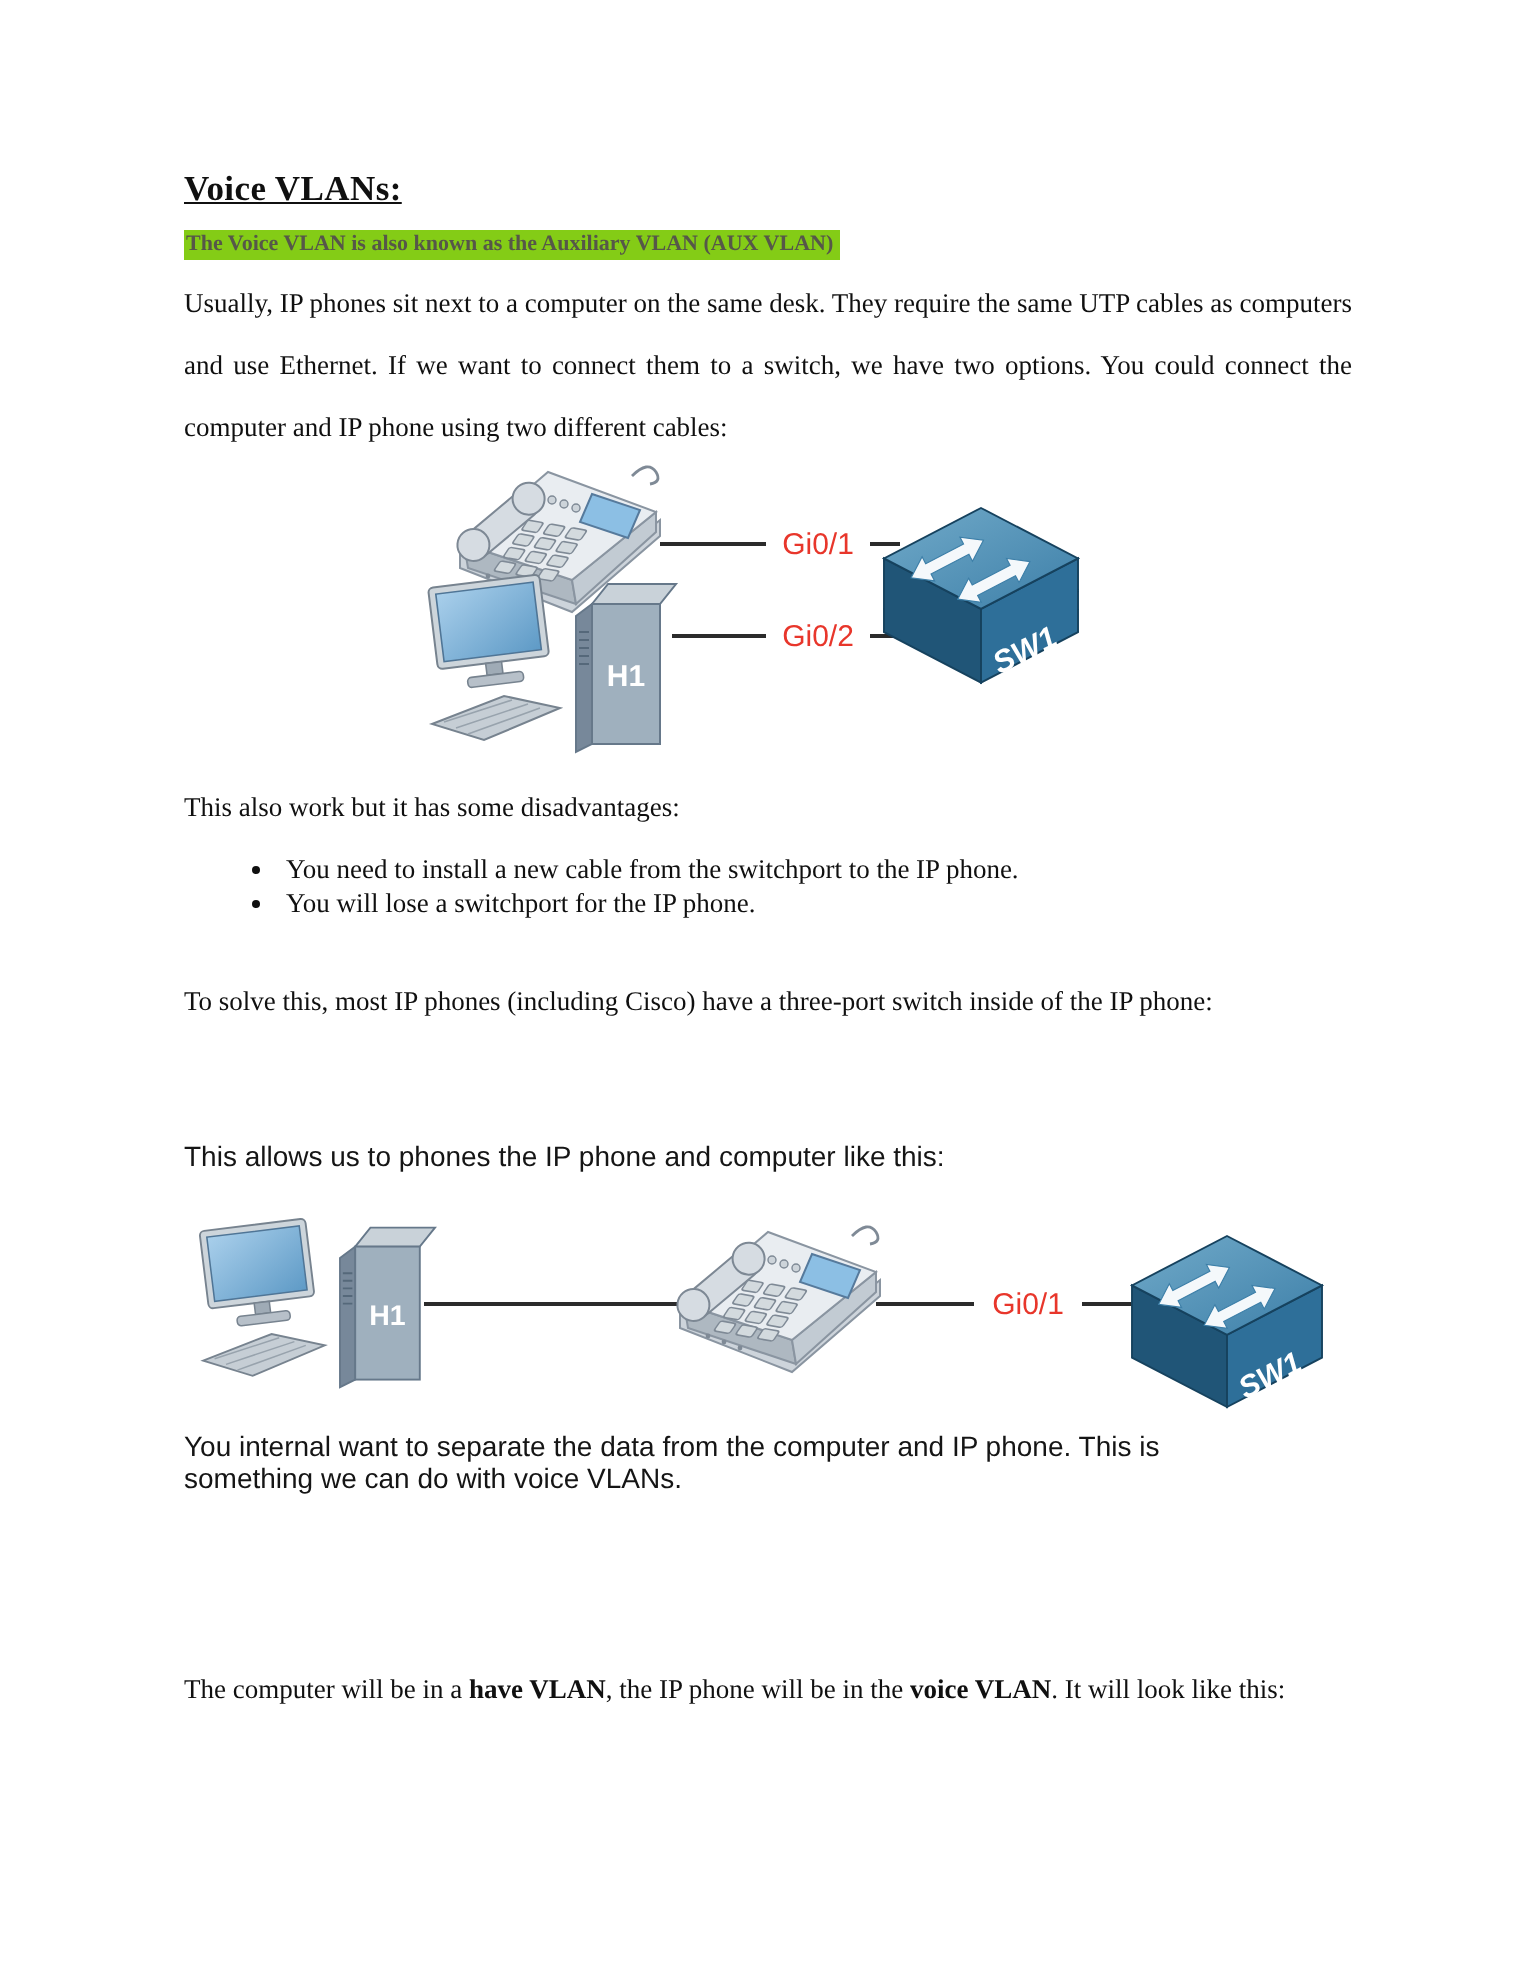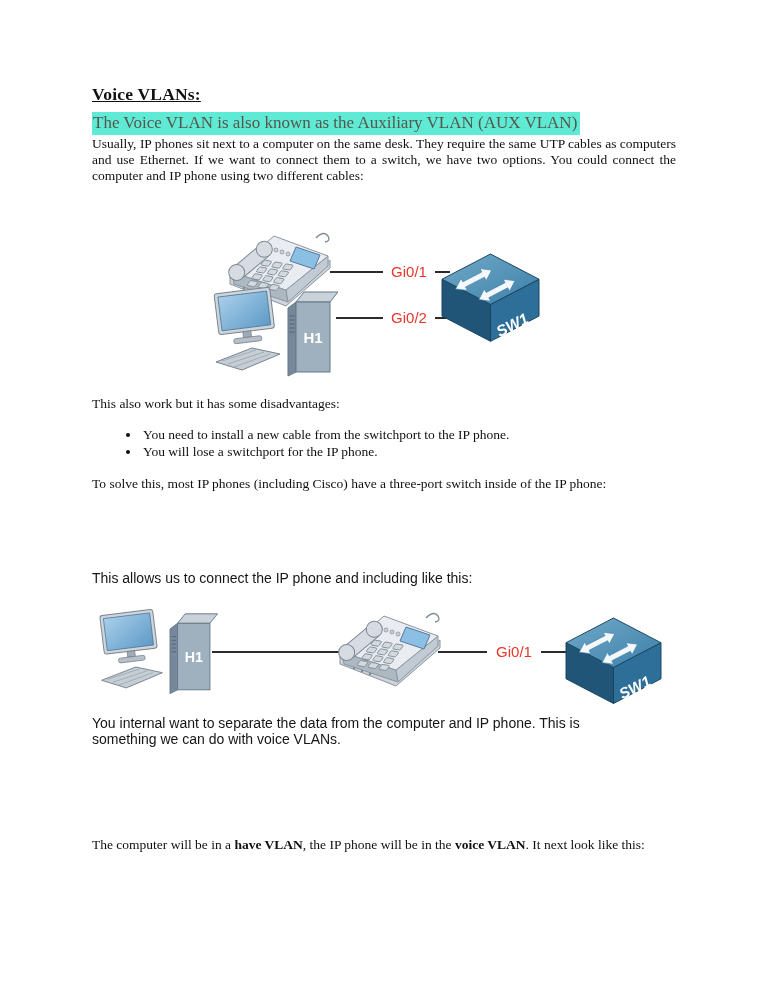--- a/index.html
+++ b/index.html
@@ -14,33 +14,34 @@
   .blk{position:absolute;left:92px;width:584px;}
   .doc-title{
     top:84px;
     font-size:17.5px;font-weight:bold;
     text-decoration:underline;
     letter-spacing:.2px;
   }
   .highlight-line{top:112px;}
   .highlight-line span{
     display:inline-block;
-    background:#5eead4;
+    background:#84cc16;
     color:#565749;
-    font-size:17px;
+    font-size:11px;
     padding:1px 3px 2px 1px;
+    font-weight:bold;
   }
   .body-para{
-    font-size:13.5px;line-height:16px;
+    font-size:13.5px;line-height:31px;
     text-align:justify;
   }
   .para-intro{top:136px;}
   .single-line{font-size:13.5px;line-height:17px;}
   .para-disadv{top:395px;}
-  .para-solve{top:475px;}
+  .para-solve{top:492px;}
   .bullet-list{
     margin:0;padding:0 0 0 49px;
     font-size:13.5px;line-height:16.5px;
     list-style:disc outside;
   }
   .list-disadv{top:427px;}
   .list-ports{top:509px;line-height:16px;}
   .bullet-list li{padding-left:2px;}
   .sans-para{
     font-family:"Liberation Sans","DejaVu Sans",sans-serif;
@@ -171,21 +172,21 @@
   <div class="blk single-line para-disadv">This also work but it has some disadvantages:</div>
 
   <ul class="blk bullet-list list-disadv">
     <li>You need to install a new cable from the switchport to the IP phone.</li>
     <li>You will lose a switchport for the IP phone.</li>
   </ul>
 
   <div class="blk single-line para-solve">To solve this, most IP phones (including Cisco) have a three-port switch inside of the IP phone:</div>
 
 
-  <div class="blk sans-para para-allows">This allows us to connect the IP phone and including like this:</div>
+  <div class="blk sans-para para-allows">This allows us to phones the IP phone and computer like this:</div>
 
   <svg class="diagram diagram2" width="584" height="106" viewBox="0 0 584 106">
     <line x1="120" y1="52" x2="252" y2="52" stroke="#2b2b2b" stroke-width="2"></line>
     <line x1="346" y1="52" x2="486" y2="52" stroke="#2b2b2b" stroke-width="2"></line>
     <rect x="395" y="42" width="54" height="20" fill="#ffffff"></rect>
     <text class="port-label" x="422" y="57" text-anchor="middle">Gi0/1</text>
 
     <g transform="translate(2,10) scale(0.95)">
       <use href="#host-icon"></use>
       <text class="device-label" x="105" y="55" font-size="15" text-anchor="middle">H1</text>
@@ -193,16 +194,16 @@
     <use href="#phone-icon" x="246" y="8"></use>
     <g transform="translate(474,18) scale(0.95)">
       <use href="#switch-icon"></use>
       <text class="device-label" x="0" y="0" font-size="16" font-style="italic" text-anchor="middle" transform="translate(75,78) rotate(-27)">SW1</text>
     </g>
   </svg>
 
   <div class="blk sans-para para-separate">You internal want to separate the data from the computer and IP phone. This is something we can do with voice VLANs.</div>
 
   <div class="blk single-line para-closing">
-    <span>The computer will be in a </span><b>have VLAN</b><span>, the IP phone will be in the </span><b>voice VLAN</b><span>. It next look like this:</span>
+    <span>The computer will be in a </span><b>have VLAN</b><span>, the IP phone will be in the </span><b>voice VLAN</b><span>. It will look like this:</span>
   </div>
 
 </div>
 
 </body></html>

